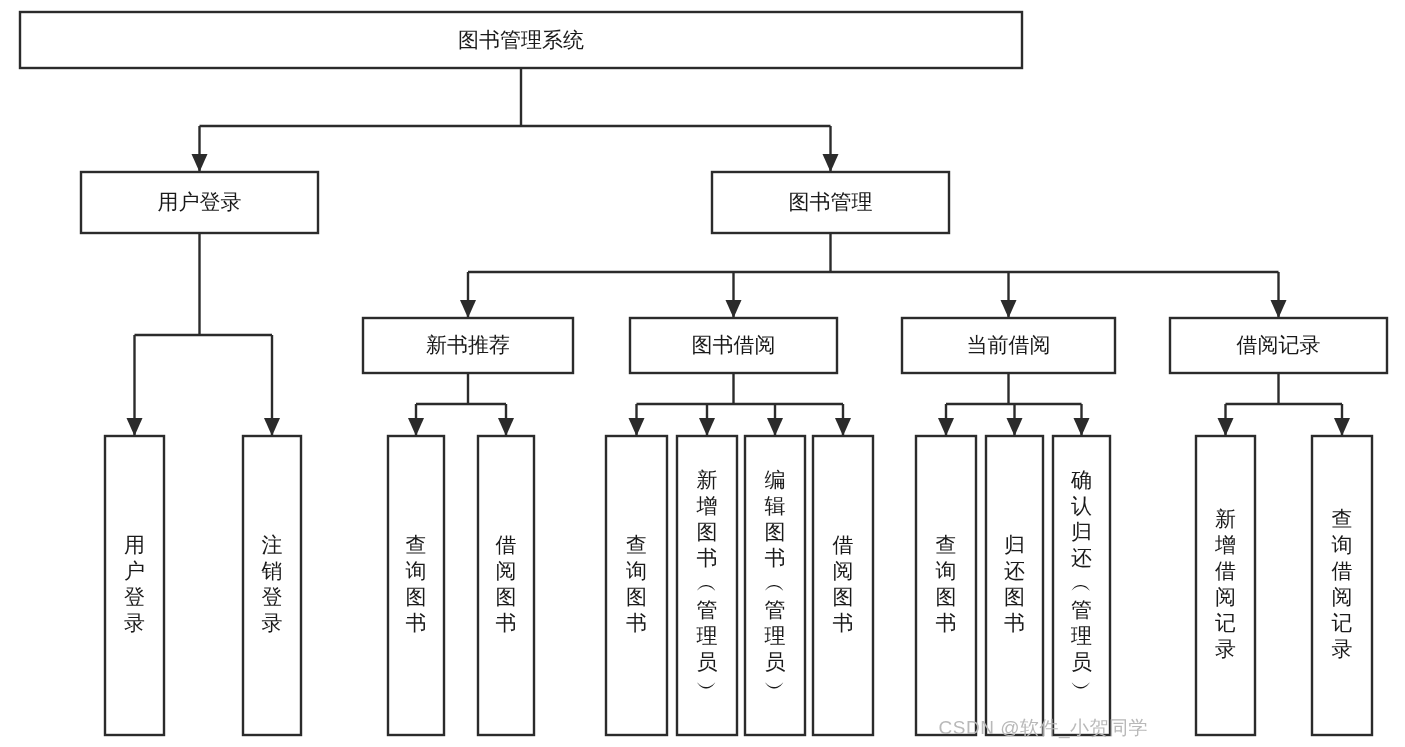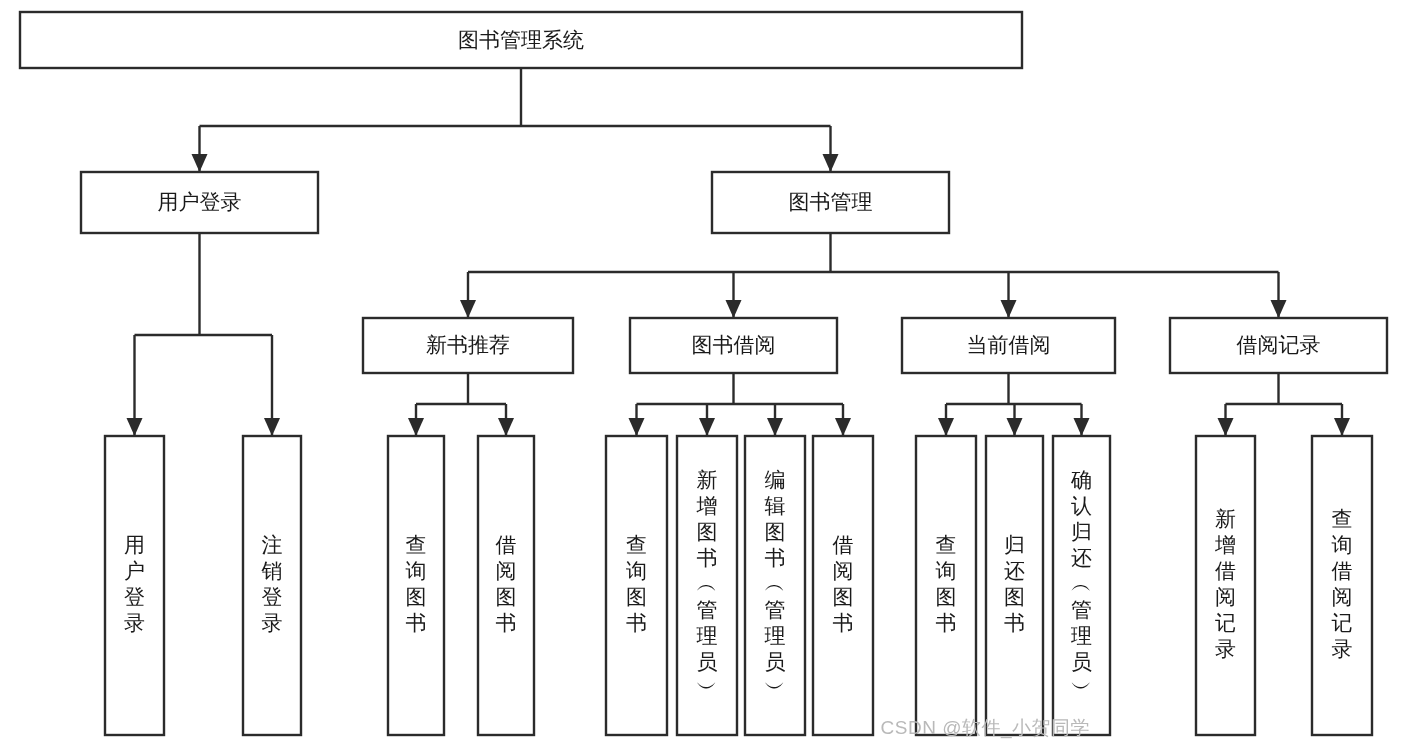--- a/index.html
+++ b/index.html
@@ -10,20 +10,21 @@
   body {
     width: 1405px;
     height: 747px;
     font-family: "Liberation Sans", "DejaVu Sans", sans-serif;
     overflow: hidden;
   }
   #diagram-root {
     position: relative;
     width: 1110px;
     height: 747px;
+    padding-left: 46px;
   }
   svg.flow {
     position: absolute;
     top: 0;
     left: 0;
     width: 1405px;
     height: 747px;
   }
   .node-rect {
     fill: #ffffff;
@@ -47,21 +48,21 @@
     dominant-baseline: middle;
   }
   .node-label-vert {
     font-family: "Liberation Sans", "DejaVu Sans", sans-serif;
     fill: #1a1a1a;
     font-size: 21px;
     text-anchor: middle;
   }
   .watermark {
     position: absolute;
-    right: 20px;
+    right: 8px;
     bottom: 6px;
     font-family: "Liberation Sans", "DejaVu Sans", sans-serif;
     font-size: 19px;
     color: #b9b9b9;
     white-space: nowrap;
     letter-spacing: 0.5px;
   }
 </style>
 </head>
 <body>

